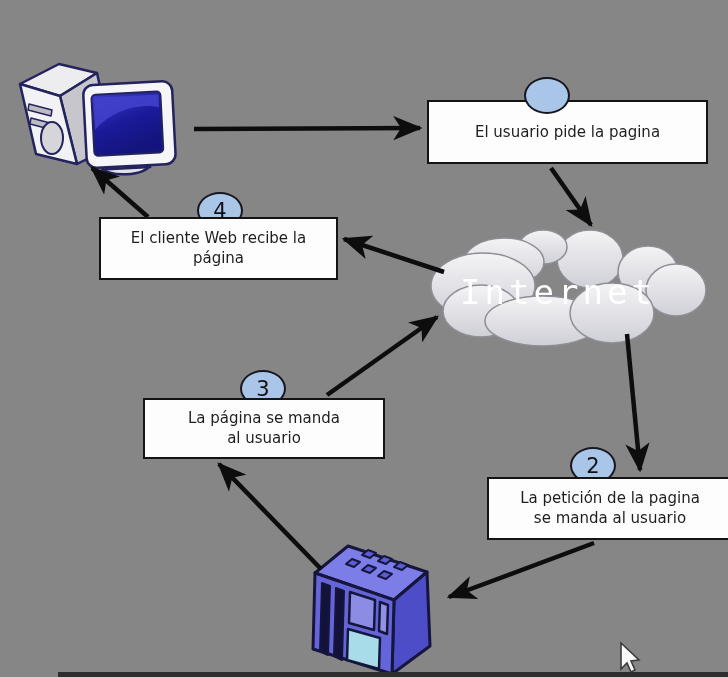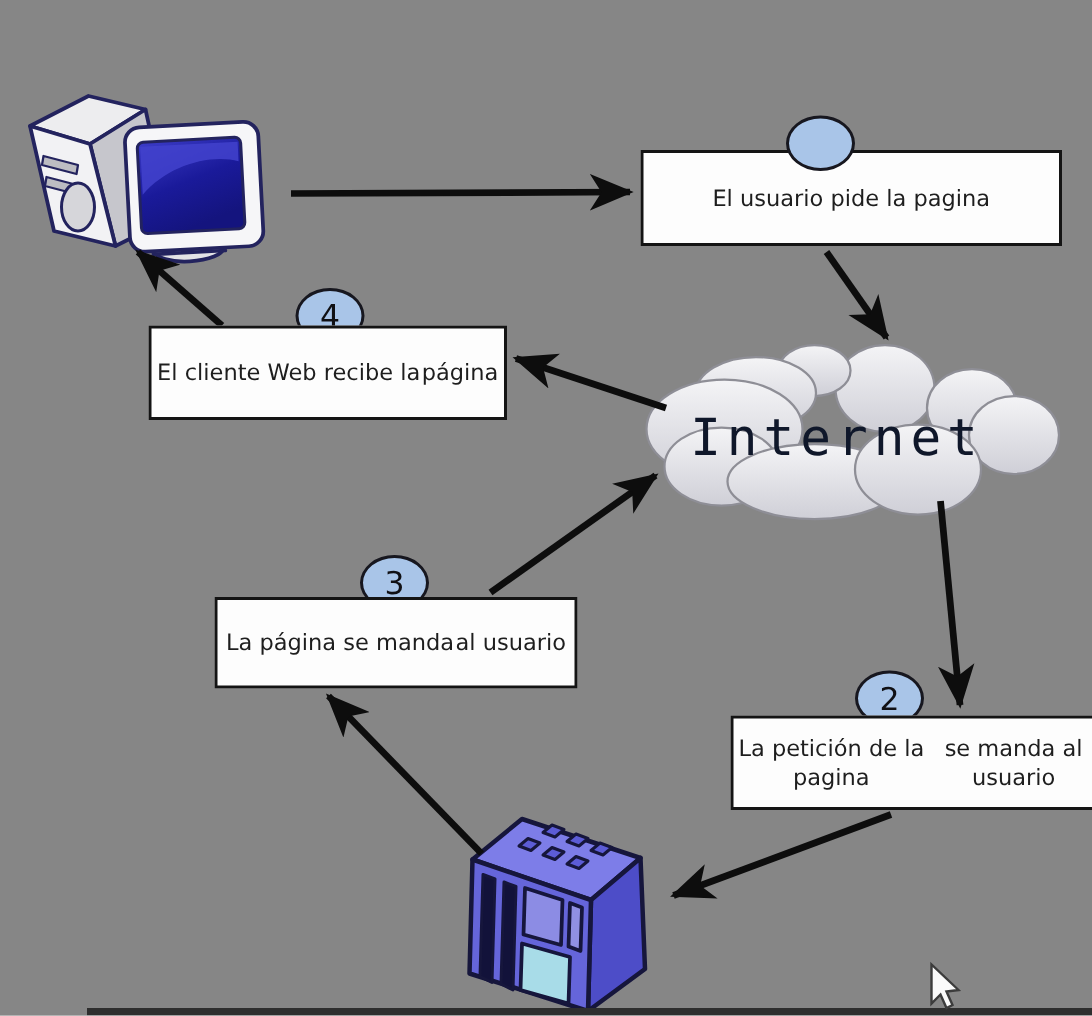--- a/index.html
+++ b/index.html
@@ -11,28 +11,28 @@
   .art{position:absolute;left:0;top:0;z-index:1;}
   .badge{
     position:absolute;width:46px;height:37px;border-radius:50%;
     background:#a9c5e8;border:2px solid #17171f;box-sizing:border-box;
     display:flex;align-items:center;justify-content:center;
     font-size:21px;color:#101014;z-index:2;
   }
   .badge.front{z-index:4;}
   .box{
     position:absolute;background:#fdfdfd;border:2.5px solid #141414;
-    box-sizing:border-box;display:flex;flex-direction:row;
+    box-sizing:border-box;display:flex;flex-direction:column;
     align-items:center;justify-content:center;gap:1px;
     font-size:15px;line-height:19px;color:#1e1e1e;text-align:center;z-index:3;
   }
   .internet-label{
     position:absolute;left:452px;top:272px;width:212px;text-align:center;
     font-family:"DejaVu Sans Mono","Liberation Mono",monospace;
-    font-size:34px;letter-spacing:4px;color:#0f172a;z-index:2;
+    font-size:34px;letter-spacing:4px;color:#ffffff;z-index:2;
   }
 </style>
 </head>
 <body>
 
 <div class="stage">
 
   <svg class="art" width="728" height="677" viewBox="0 0 728 677">
     <defs>
       <linearGradient id="cloudGrad" x1="0" y1="0" x2="0" y2="1">

